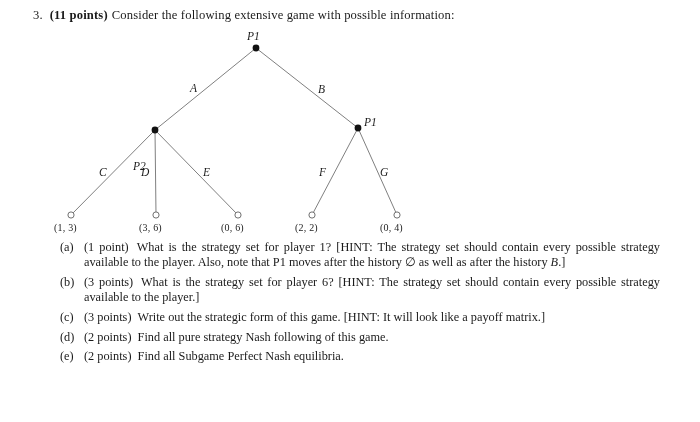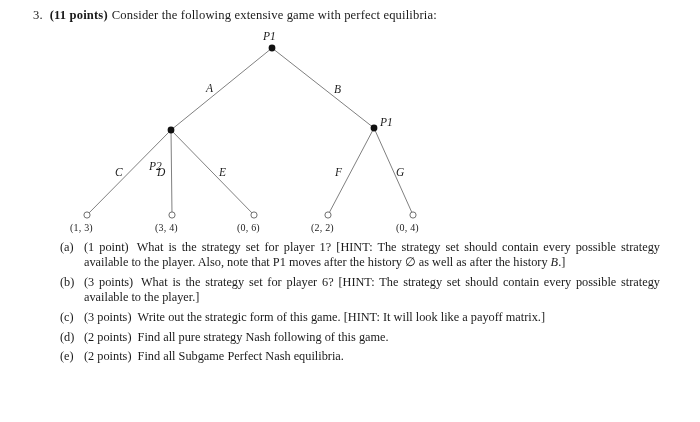--- a/index.html
+++ b/index.html
@@ -24,21 +24,21 @@
     font-size: 12.6px;
     letter-spacing: 0.15px;
     white-space: nowrap;
   }
   #problem-statement .qnum { margin-right: 7px; }
   #problem-statement .pts { margin-right: 4px; font-weight: bold; }
 
   
   #game-tree {
     position: absolute;
-    left: 16px;
+    left: 0;
     top: 26px;
     width: 460px;
     height: 212px;
     text-align: right;
   }
   #tree-svg {
     position: absolute;
     left: 0;
     top: 0;
   }
@@ -84,21 +84,21 @@
     text-align: justify;
     text-align-last: left;
   }
   .subq .pts { margin-right: 3px; }
   .italic { font-style: italic; }
 </style>
 </head>
 <body>
 
 <div id="problem-statement">
-  <span class="qnum">3.</span><span class="pts">(11 points)</span><span>Consider the following extensive game with perfect equilibria:</span>
+  <span class="qnum">3.</span><span class="pts">(11 points)</span><span>Consider the following extensive game with possible information:</span>
 </div>
 
 <div id="game-tree">
   <svg id="tree-svg" width="460" height="212">
       <line x1="256" y1="22" x2="155" y2="104" stroke="#808080" stroke-width="1"></line>
       <line x1="256" y1="22" x2="358" y2="102" stroke="#808080" stroke-width="1"></line>
       <line x1="155" y1="104" x2="71" y2="189" stroke="#808080" stroke-width="1"></line>
       <line x1="155" y1="104" x2="156" y2="189" stroke="#808080" stroke-width="1"></line>
       <line x1="155" y1="104" x2="238" y2="189" stroke="#808080" stroke-width="1"></line>
       <line x1="358" y1="102" x2="312" y2="189" stroke="#808080" stroke-width="1"></line>
@@ -117,21 +117,21 @@
     <div class="tree-label" style="left: 133px; top: 92px; margin-top: 42px;">P2</div>
     <div class="tree-label" style="left: 364px; top: 90px;">P1</div>
     <div class="tree-label" style="left: 190px; top: 56px;">A</div>
     <div class="tree-label" style="left: 318px; top: 57px;">B</div>
     <div class="tree-label" style="left: 99px; top: 140px;">C</div>
     <div class="tree-label" style="left: 141px; top: 140px;">D</div>
     <div class="tree-label" style="left: 203px; top: 140px;">E</div>
     <div class="tree-label" style="left: 319px; top: 140px;">F</div>
     <div class="tree-label" style="left: 380px; top: 140px;">G</div>
     <div class="payoff-label" style="left: 54px; top: 196px;">(1, 3)</div>
-    <div class="payoff-label" style="left: 139px; top: 196px;">(3, 4)</div>
+    <div class="payoff-label" style="left: 139px; top: 196px;">(3, 6)</div>
     <div class="payoff-label" style="left: 221px; top: 196px;">(0, 6)</div>
     <div class="payoff-label" style="left: 295px; top: 196px;">(2, 2)</div>
     <div class="payoff-label" style="left: 380px; top: 196px;">(0, 4)</div>
   </div>
 
 <div id="subquestions">
     <div class="subq">
       <span class="marker">(a)</span>
       <span class="body"><span class="pts">(1 point) </span><span>What is the strategy set for player 1?  [HINT: The strategy set should contain every possible strategy available to the player. Also, note that P1 moves after the history ∅ as well as after the history <span class="italic">B</span>.]</span></span>
     </div>

